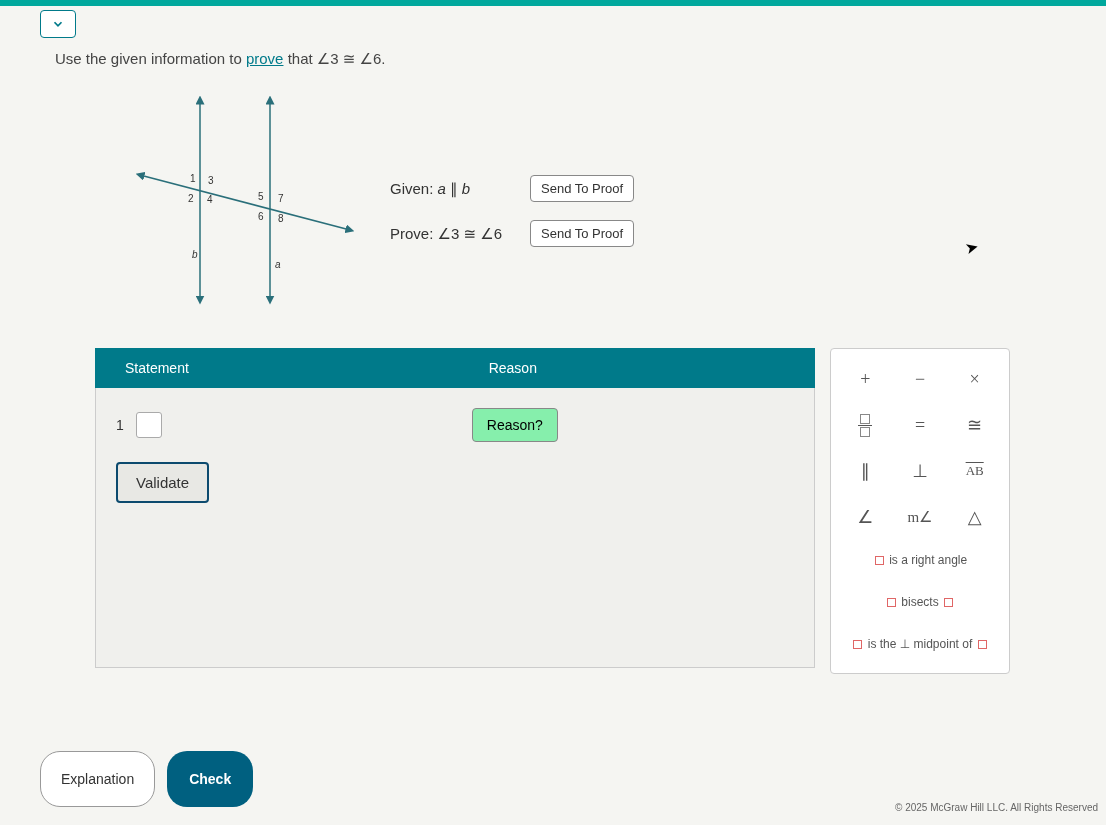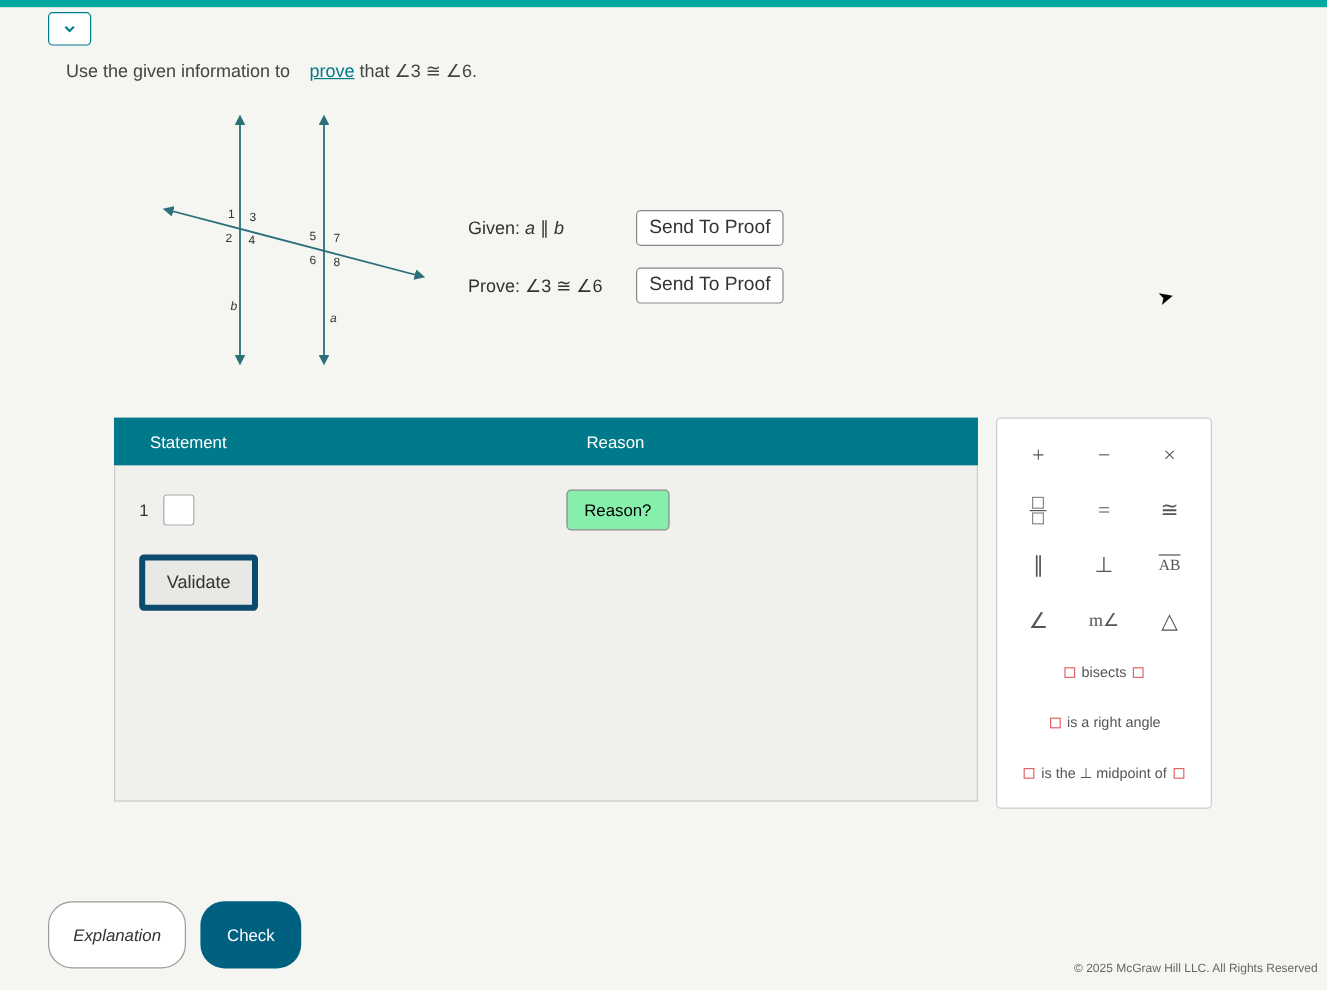--- a/index.html
+++ b/index.html
@@ -31,21 +31,21 @@
     background: #fff;
   }
   .chevron-box svg { width: 14px; height: 14px; }
   .prompt {
     position: absolute;
     top: 50px;
     left: 55px;
     font-size: 15px;
     color: #444;
   }
-  .prompt a { color: #007a8a; text-decoration: underline; margin-left: 12px; }
+  .prompt a { color: #007a8a; text-decoration: underline; }
   .diagram {
     position: absolute;
     top: 90px;
     left: 130px;
     width: 230px;
     height: 220px;
   }
   .given-prove {
     position: absolute;
     top: 175px;
@@ -53,21 +53,21 @@
     font-size: 15px;
     color: #333;
   }
   .gp-row { display: flex; align-items: center; margin-bottom: 18px; }
   .gp-label { width: 140px; }
   .send-btn {
     border: 1px solid #888;
     background: #fff;
     border-radius: 4px;
     padding: 5px 10px;
-    font-size: 16px;
+    font-size: 13px;
     color: #333;
     cursor: pointer;
   }
   .proof-area {
     position: absolute;
     top: 348px;
     left: 95px;
     width: 720px;
   }
   .proof-header {
@@ -100,21 +100,21 @@
   .reason-btn {
     margin-left: 310px;
     border: 1px solid #888;
     background: #86efac;
     border-radius: 4px;
     padding: 8px 14px;
     font-size: 14px;
     cursor: pointer;
   }
   .validate-btn {
-    border: 5px solid #0c4a6e;
+    border: 2px solid #0c4a6e;
     background: #e8e8e4;
     border-radius: 4px;
     padding: 10px 18px;
     font-size: 15px;
     cursor: pointer;
     color: #333;
   }
   .keypad {
     position: absolute;
     top: 348px;
@@ -162,30 +162,29 @@
     gap: 12px;
   }
   .explanation-btn {
     border: 1px solid #999;
     background: #fff;
     border-radius: 20px;
     padding: 8px 20px;
     font-size: 14px;
     cursor: pointer;
     color: #333;
-    font-style: italic;
   }
   .check-btn {
     border: none;
     background: #006080;
     color: #fff;
     border-radius: 20px;
     padding: 20px 22px;
     font-size: 14px;
-    font-weight: normal;
+    font-weight: bold;
     cursor: pointer;
   }
   .copyright {
     position: absolute;
     bottom: 12px;
     right: 8px;
     font-size: 10px;
     color: #666;
   }
   .cursor {
@@ -291,22 +290,22 @@
     <div class="kp-cell">⊥</div>
     <div class="kp-cell">
         <span class="overline">AB</span>
       </div>
     <div class="kp-cell">∠</div>
     <div class="kp-cell" style="font-size:15px;">
         <span>m∠</span>
       </div>
     <div class="kp-cell">△</div>
   </div>
+  <div class="kp-row"><span class="placeholder"></span> <span>is a right angle</span></div>
   <div class="kp-row"><span class="placeholder"></span> <span>bisects</span> <span class="placeholder"></span></div>
-  <div class="kp-row"><span class="placeholder"></span> <span>is a right angle</span></div>
   <div class="kp-row"><span class="placeholder"></span> <span>is the ⊥ midpoint of</span> <span class="placeholder"></span></div>
 </div>
 
 <div class="footer">
   <button class="explanation-btn">Explanation</button>
   <button class="check-btn">Check</button>
 </div>
 
 <div class="copyright">© 2025 McGraw Hill LLC. All Rights Reserved</div>
 

